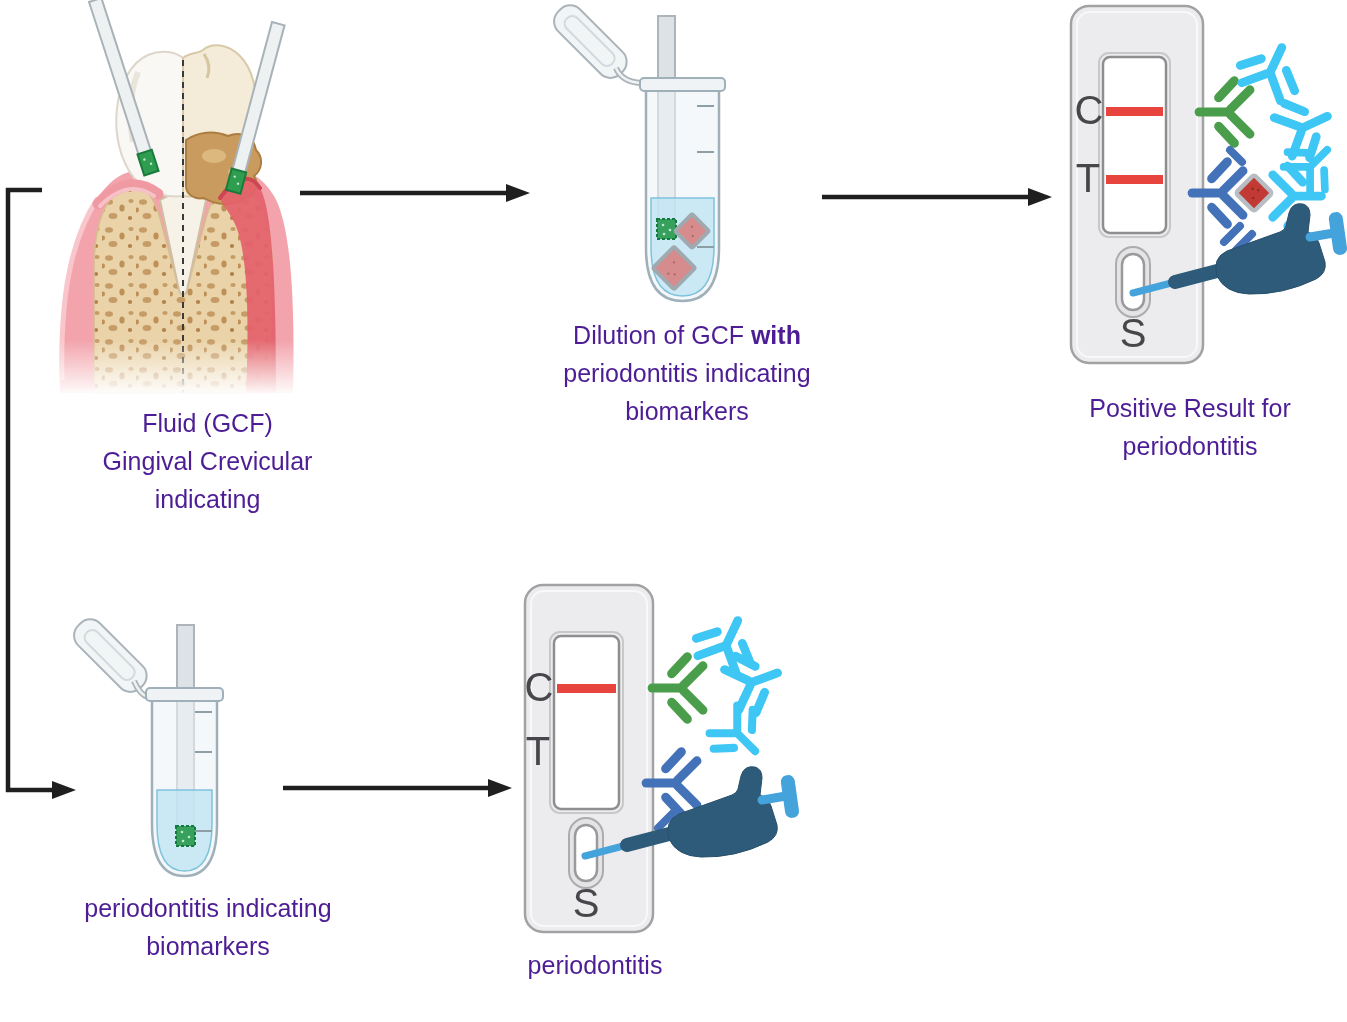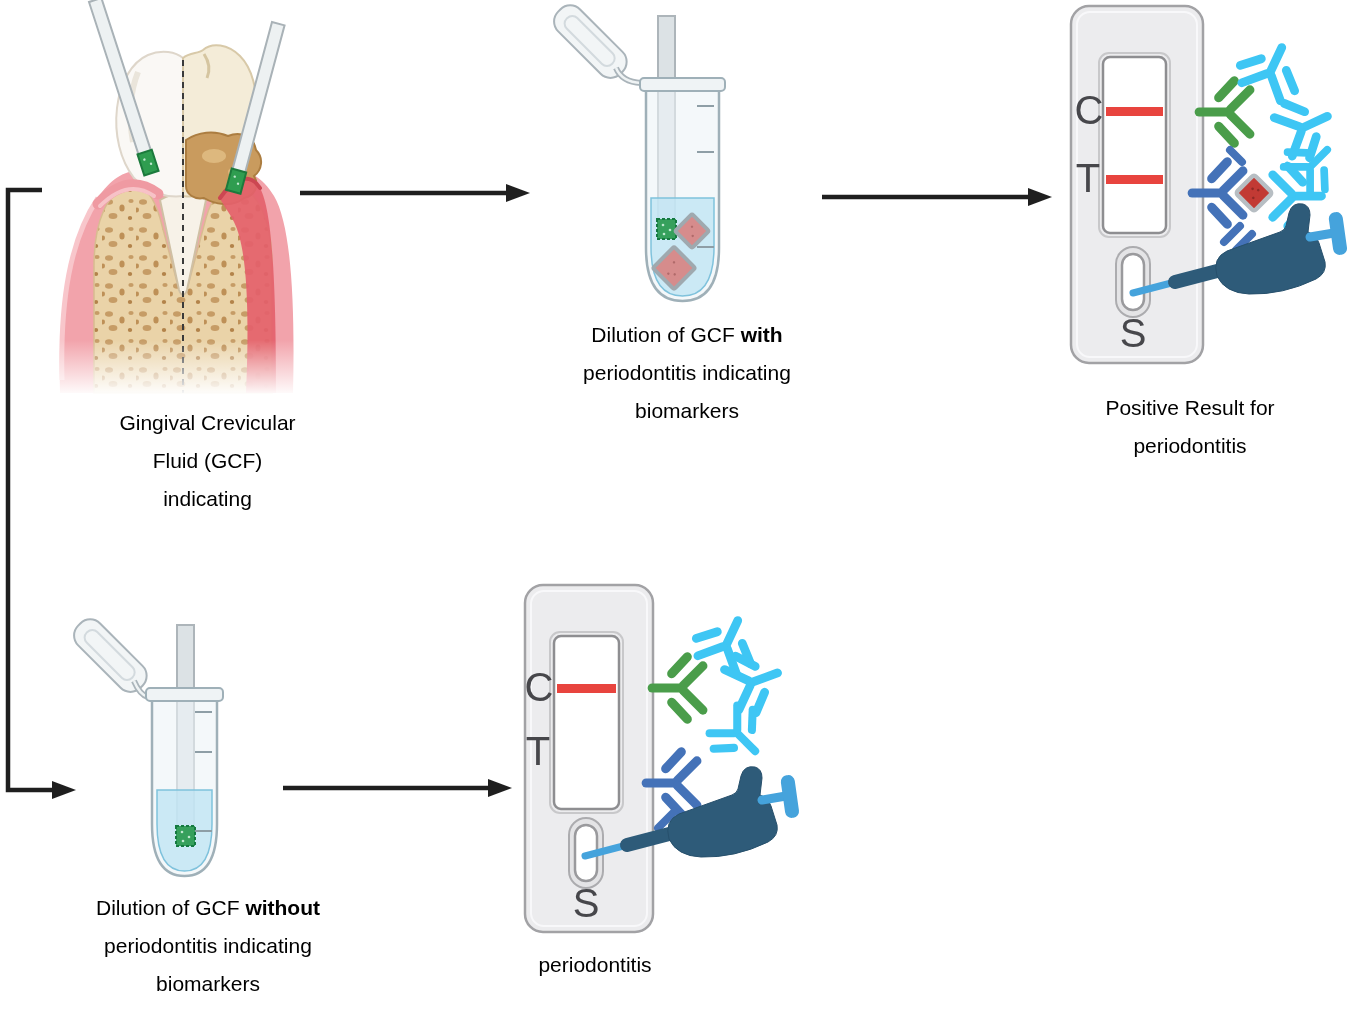--- a/index.html
+++ b/index.html
@@ -1,20 +1,20 @@
 <!DOCTYPE html>
 <html><head>
 <meta charset="utf-8">
 <style>
   html,body{margin:0;padding:0;background:#ffffff;}
   .figure{position:relative;width:1347px;height:1022px;background:#ffffff;
           font-family:"Liberation Sans",sans-serif;overflow:hidden;}
   .figure svg{position:absolute;left:0;top:0;}
-  .caption{position:absolute;text-align:center;color:#000000;
-           font-size:21px;line-height:38px;font-weight:400;}
+  .caption{position:absolute;text-align:center;color:#4c1d95;
+           font-size:25px;line-height:38px;font-weight:400;}
   .caption b{font-weight:700;}
   #cap1{left:30px;  top:404px; width:355px;}
   #cap2{left:497px; top:316px; width:380px;}
   #cap3{left:1033px;top:389px; width:314px;}
   #cap4{left:20px;  top:889px; width:376px;}
   #cap5{left:430px; top:946px; width:330px;}
   svg text{font-family:"Liberation Sans",sans-serif;}
   .ctls{font-size:40px;fill:#47474B;}
 </style>
 </head>
@@ -237,38 +237,37 @@
     <use href="#ab" color="#4472B8" transform="translate(680,783) rotate(90) scale(1.3)"></use>
     <g stroke="#4472B8" stroke-width="8" stroke-linecap="round">
       <path d="M674,812 L658,828"></path>
           <path d="M686,820 L670,836"></path>
     </g>
   </g>
   <use href="#pip" transform="translate(585,855)"></use>
 </svg>
 
 <div class="caption" id="cap1">
+  <div>Fluid (GCF)</div>
   <div>Gingival Crevicular</div>
-  <div>Fluid (GCF)</div>
   <div>indicating</div>
 </div>
 
 <div class="caption" id="cap2">
   <div><span>Dilution of GCF</span> <b>with</b></div>
   <div>periodontitis indicating</div>
   <div>biomarkers</div>
 </div>
 
 <div class="caption" id="cap3">
   <div>Positive Result for</div>
   <div>periodontitis</div>
 </div>
 
 <div class="caption" id="cap4">
-  <div><span>Dilution of GCF</span> <b>without</b></div>
   <div>periodontitis indicating</div>
   <div>biomarkers</div>
 </div>
 
 <div class="caption" id="cap5">
   <div>periodontitis</div>
 </div>
 </div>
 
 </body></html>

